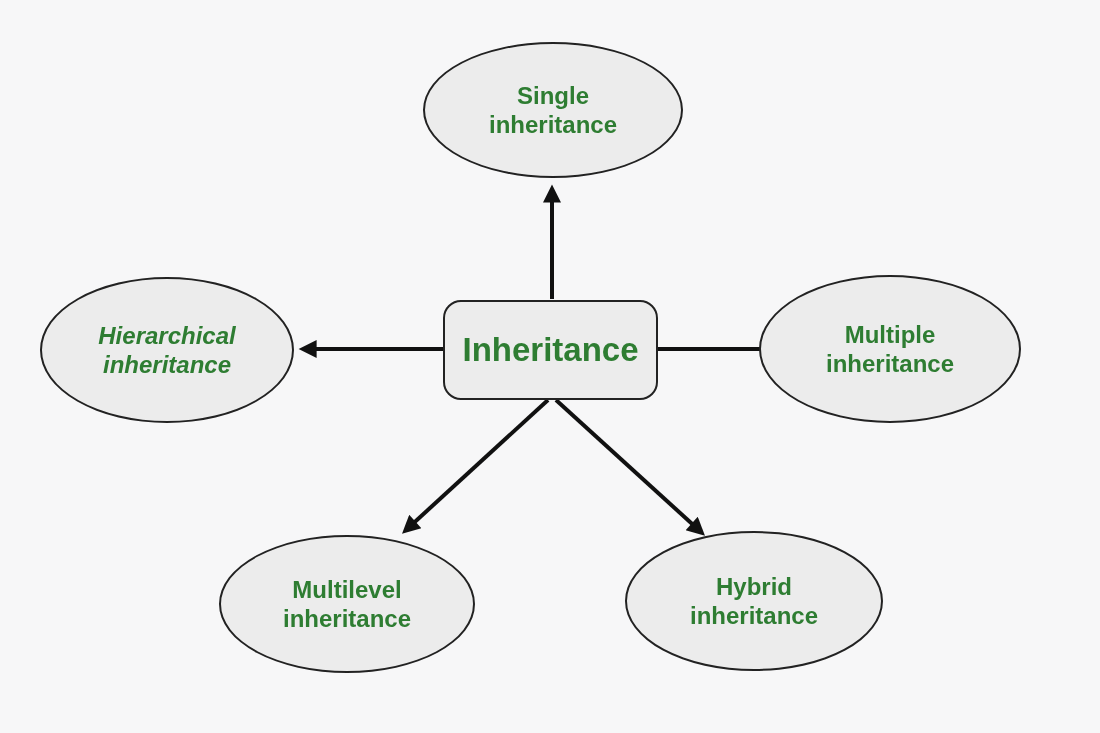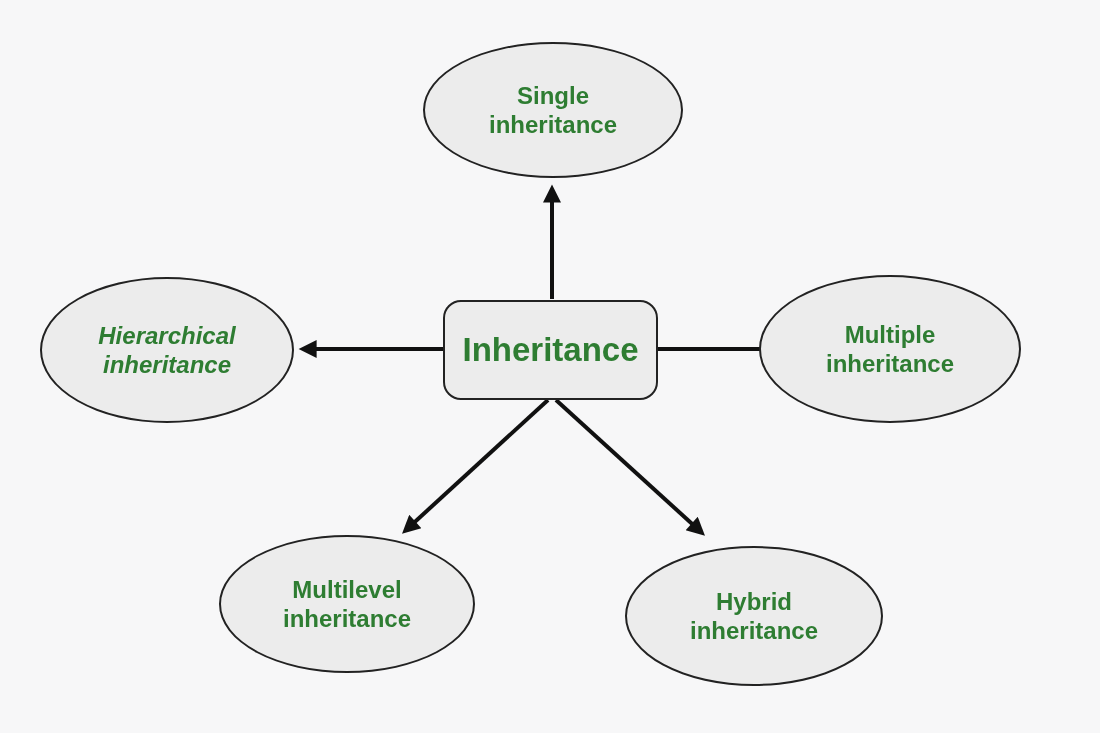--- a/index.html
+++ b/index.html
@@ -55,21 +55,21 @@
     letter-spacing: 0px;
   }
   .center-label {
     font-size: 33px;
   }
   
   .n-single       { left: 423px; top:  42px; width: 260px; height: 136px; }
   .n-hierarchical { left:  40px; top: 277px; width: 254px; height: 146px; font-style: italic; }
   .n-multiple     { left: 759px; top: 275px; width: 262px; height: 148px; text-align: center; }
   .n-multilevel   { left: 219px; top: 535px; width: 256px; height: 138px; }
-  .n-hybrid       { left: 625px; top: 546px; width: 258px; height: 140px; }
+  .n-hybrid       { left: 625px; top: 531px; width: 258px; height: 140px; }
   .n-center       { left: 443px; top: 300px; width: 215px; height: 100px; }
 </style>
 </head>
 <body>
 
 <div class="canvas">
 
   <svg class="edges-layer" viewBox="0 0 1100 733" xmlns="http://www.w3.org/2000/svg">
     <defs>
       <marker id="ah" viewBox="0 0 10 10" refX="7" refY="5" markerWidth="5.5" markerHeight="4.5" orient="auto">

